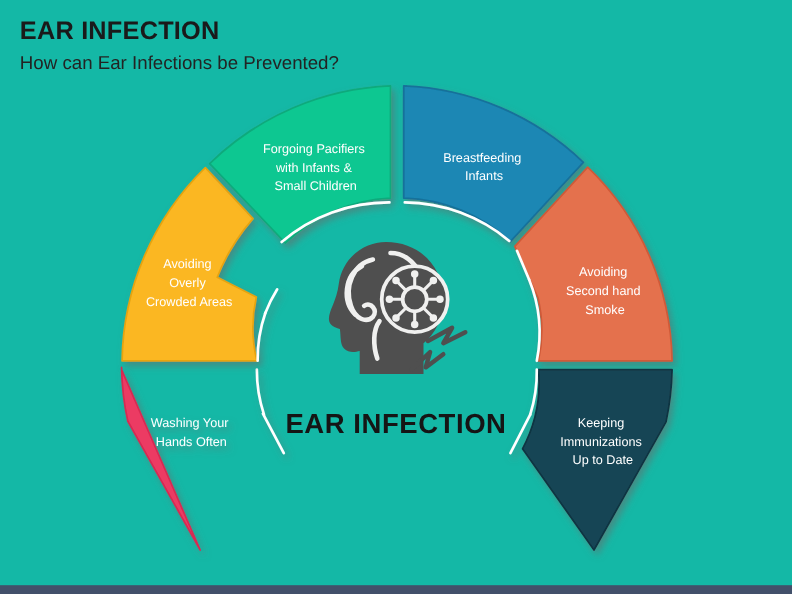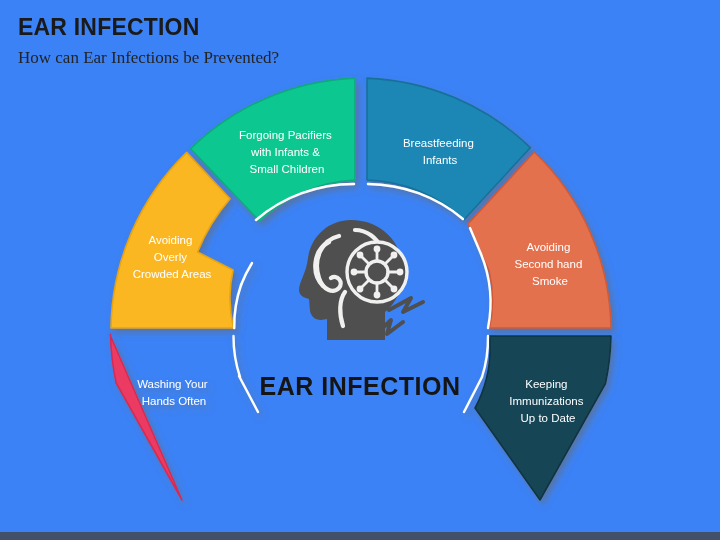--- a/index.html
+++ b/index.html
@@ -12,39 +12,38 @@
     background: #f0f0f0;
     font-family: "Liberation Sans", sans-serif;
     overflow: hidden;
     position: relative;
   }
   #slide {
     position: absolute;
     left: 0; top: 0;
     width: 720px;
     height: 540px;
-    background: #3b82f6;
+    background: #14b8a6;
   }
   #title {
     position: absolute;
     left: 18px;
     top: 14px;
     font-size: 23px;
     font-weight: bold;
     color: #1a1a1a;
     letter-spacing: 0.2px;
   }
   #subtitle {
     position: absolute;
     left: 18px;
     top: 48px;
     font-size: 17px;
     font-weight: normal;
     color: #232323;
-    font-family: Liberation Serif, serif;
   }
   #bottom-bar {
     position: absolute;
     left: 0;
     top: 532px;
     width: 720px;
     height: 8px;
     background: #42506a;
   }
   #diagram {

